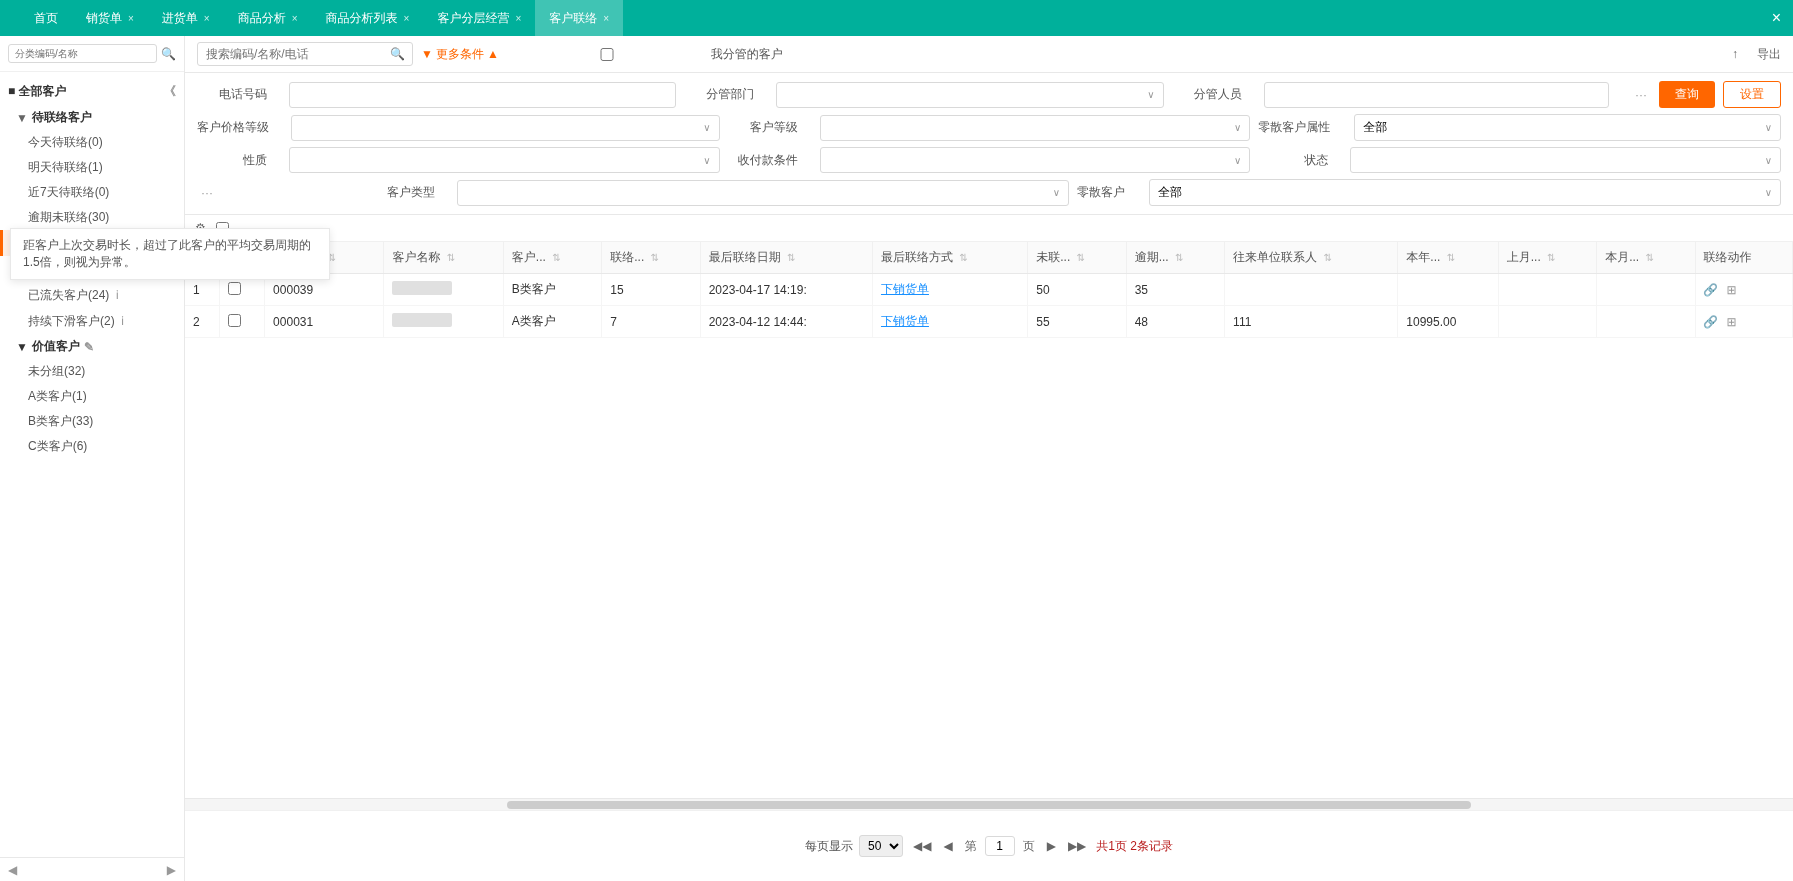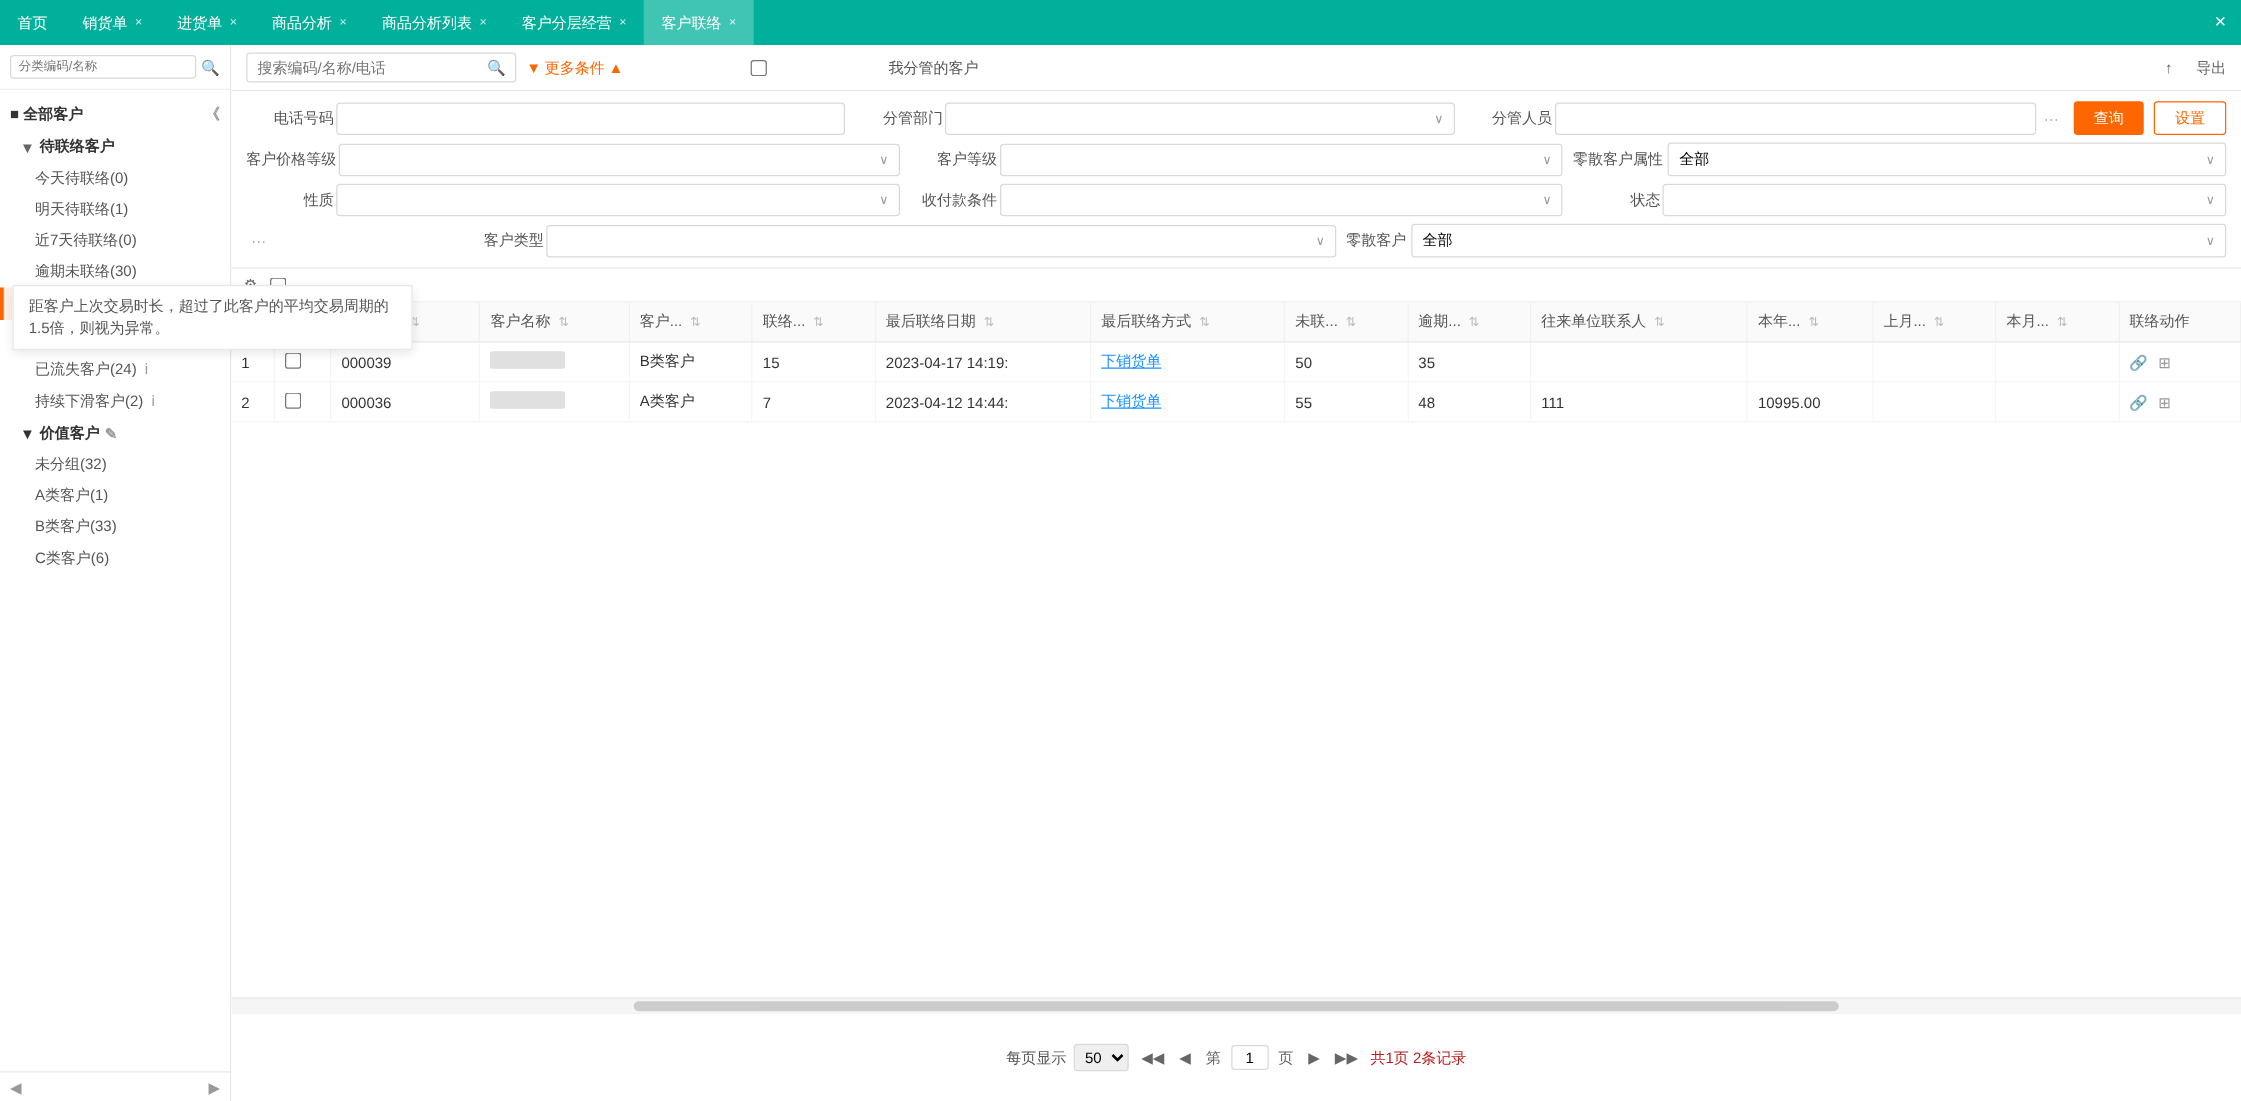--- a/index.html
+++ b/index.html
@@ -4,21 +4,21 @@
   <style>
     * { box-sizing: border-box; margin: 0; padding: 0; font-family: 'Microsoft YaHei', SimSun, sans-serif; font-size: 12px; }
     body { background: #f0f2f5; overflow: hidden; width: 1793px; height: 881px; }
 
     
     .top-nav {
       background: #00b09b;
       height: 36px;
       display: flex;
       align-items: center;
-      padding: 0 0;
+      padding: 0 20px;
       position: relative;
     }
     .top-nav .nav-item {
       color: #fff;
       padding: 0 14px;
       height: 36px;
       display: flex;
       align-items: center;
       cursor: pointer;
       font-size: 13px;
@@ -199,21 +199,21 @@
       display: flex;
       align-items: center;
       margin-bottom: 6px;
       gap: 8px;
     }
     .filter-row:last-child { margin-bottom: 0; }
     .filter-field {
       display: flex;
       align-items: center;
       flex: 1;
-      gap: 2px;
+      gap: 22px;
     }
     .filter-label {
       color: #555;
       white-space: nowrap;
       min-width: 70px;
       text-align: right;
     }
     .filter-select {
       flex: 1;
       border: 1px solid #d9d9d9;
@@ -700,21 +700,21 @@
                 <div class="action-icons">
                   <span title="联系">🔗</span>
                   <span title="详情">⊞</span>
                 </div>
               </td>
             </tr>
 
             <tr>
               <td>2</td>
               <td><input type="checkbox" style=""></td>
-              <td>000036</td>
+              <td>000031</td>
               <td><span class="blurred"></span></td>
               <td>A类客户</td>
               <td>7</td>
               <td>2023-04-12 14:44:</td>
               <td>
                 <span class="link">下销货单</span>
               </td>
               <td>55</td>
               <td>48</td>
               <td>111</td>

